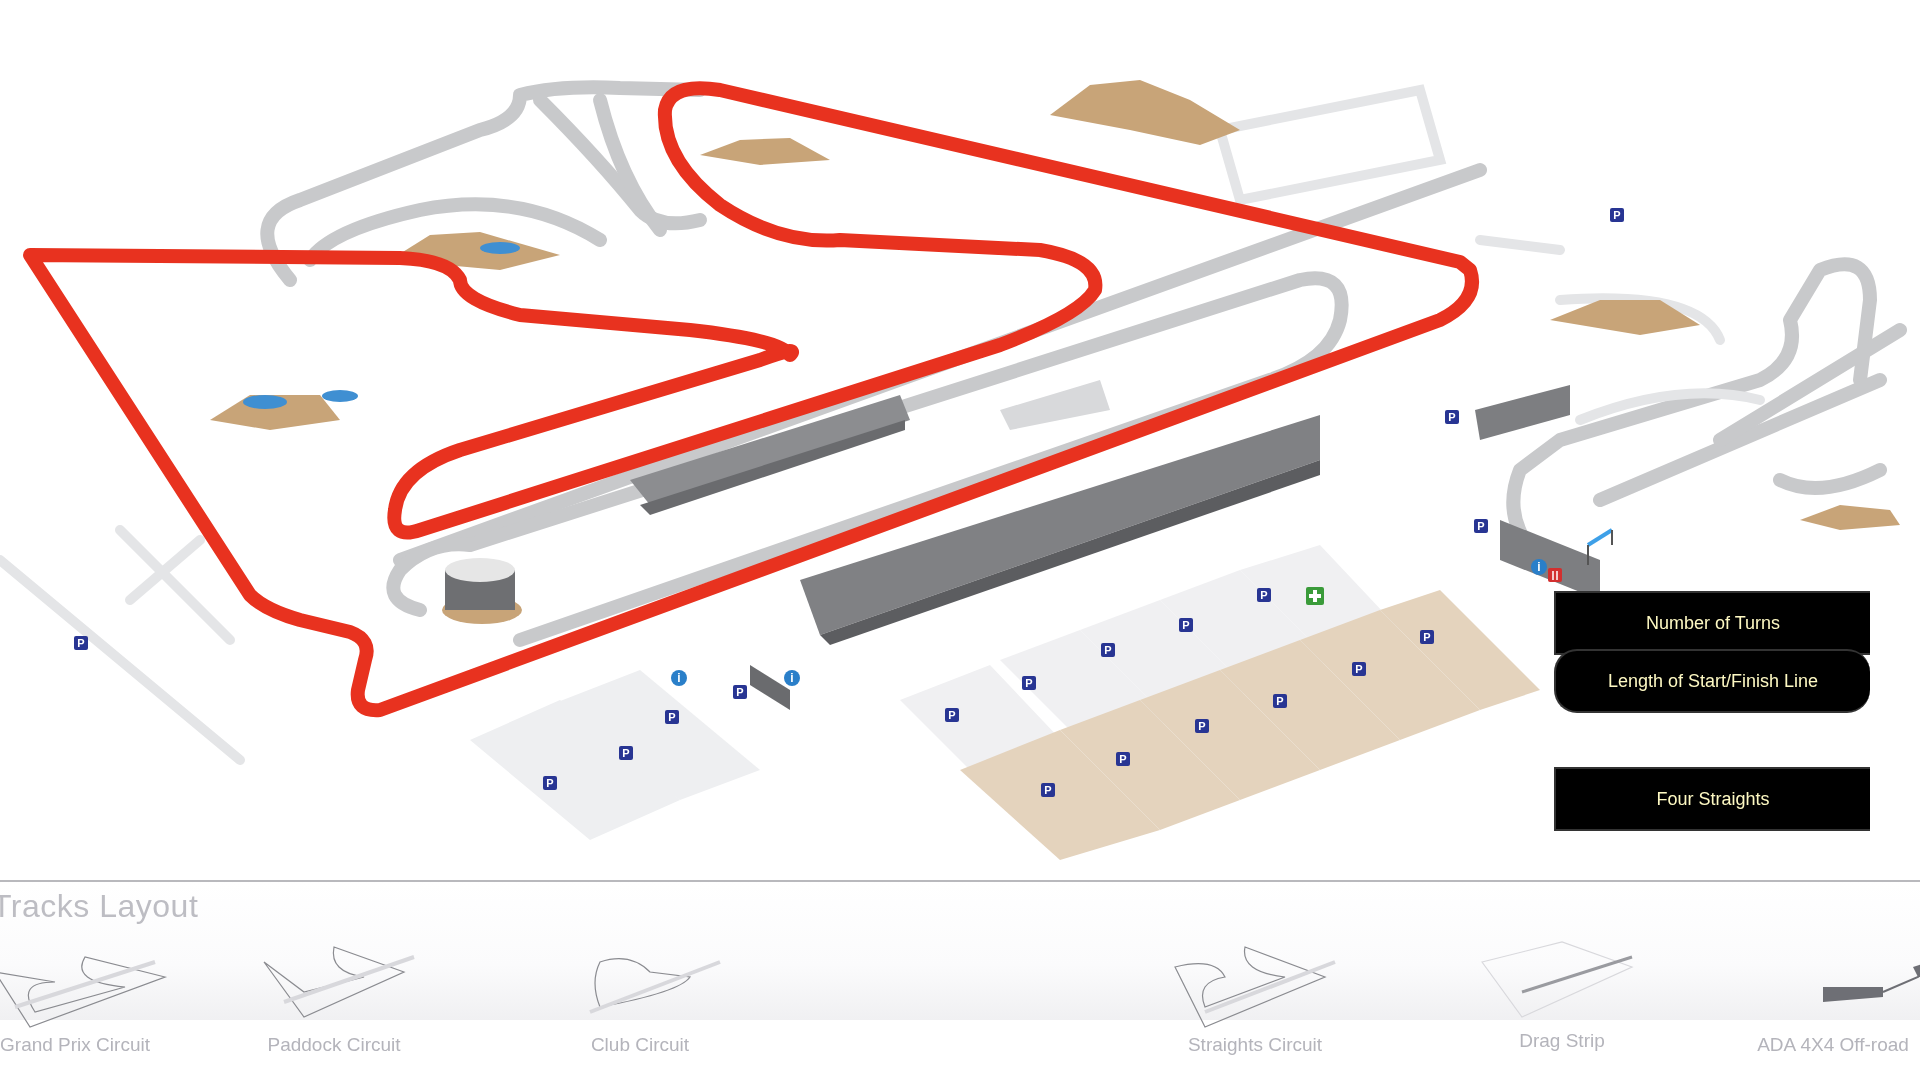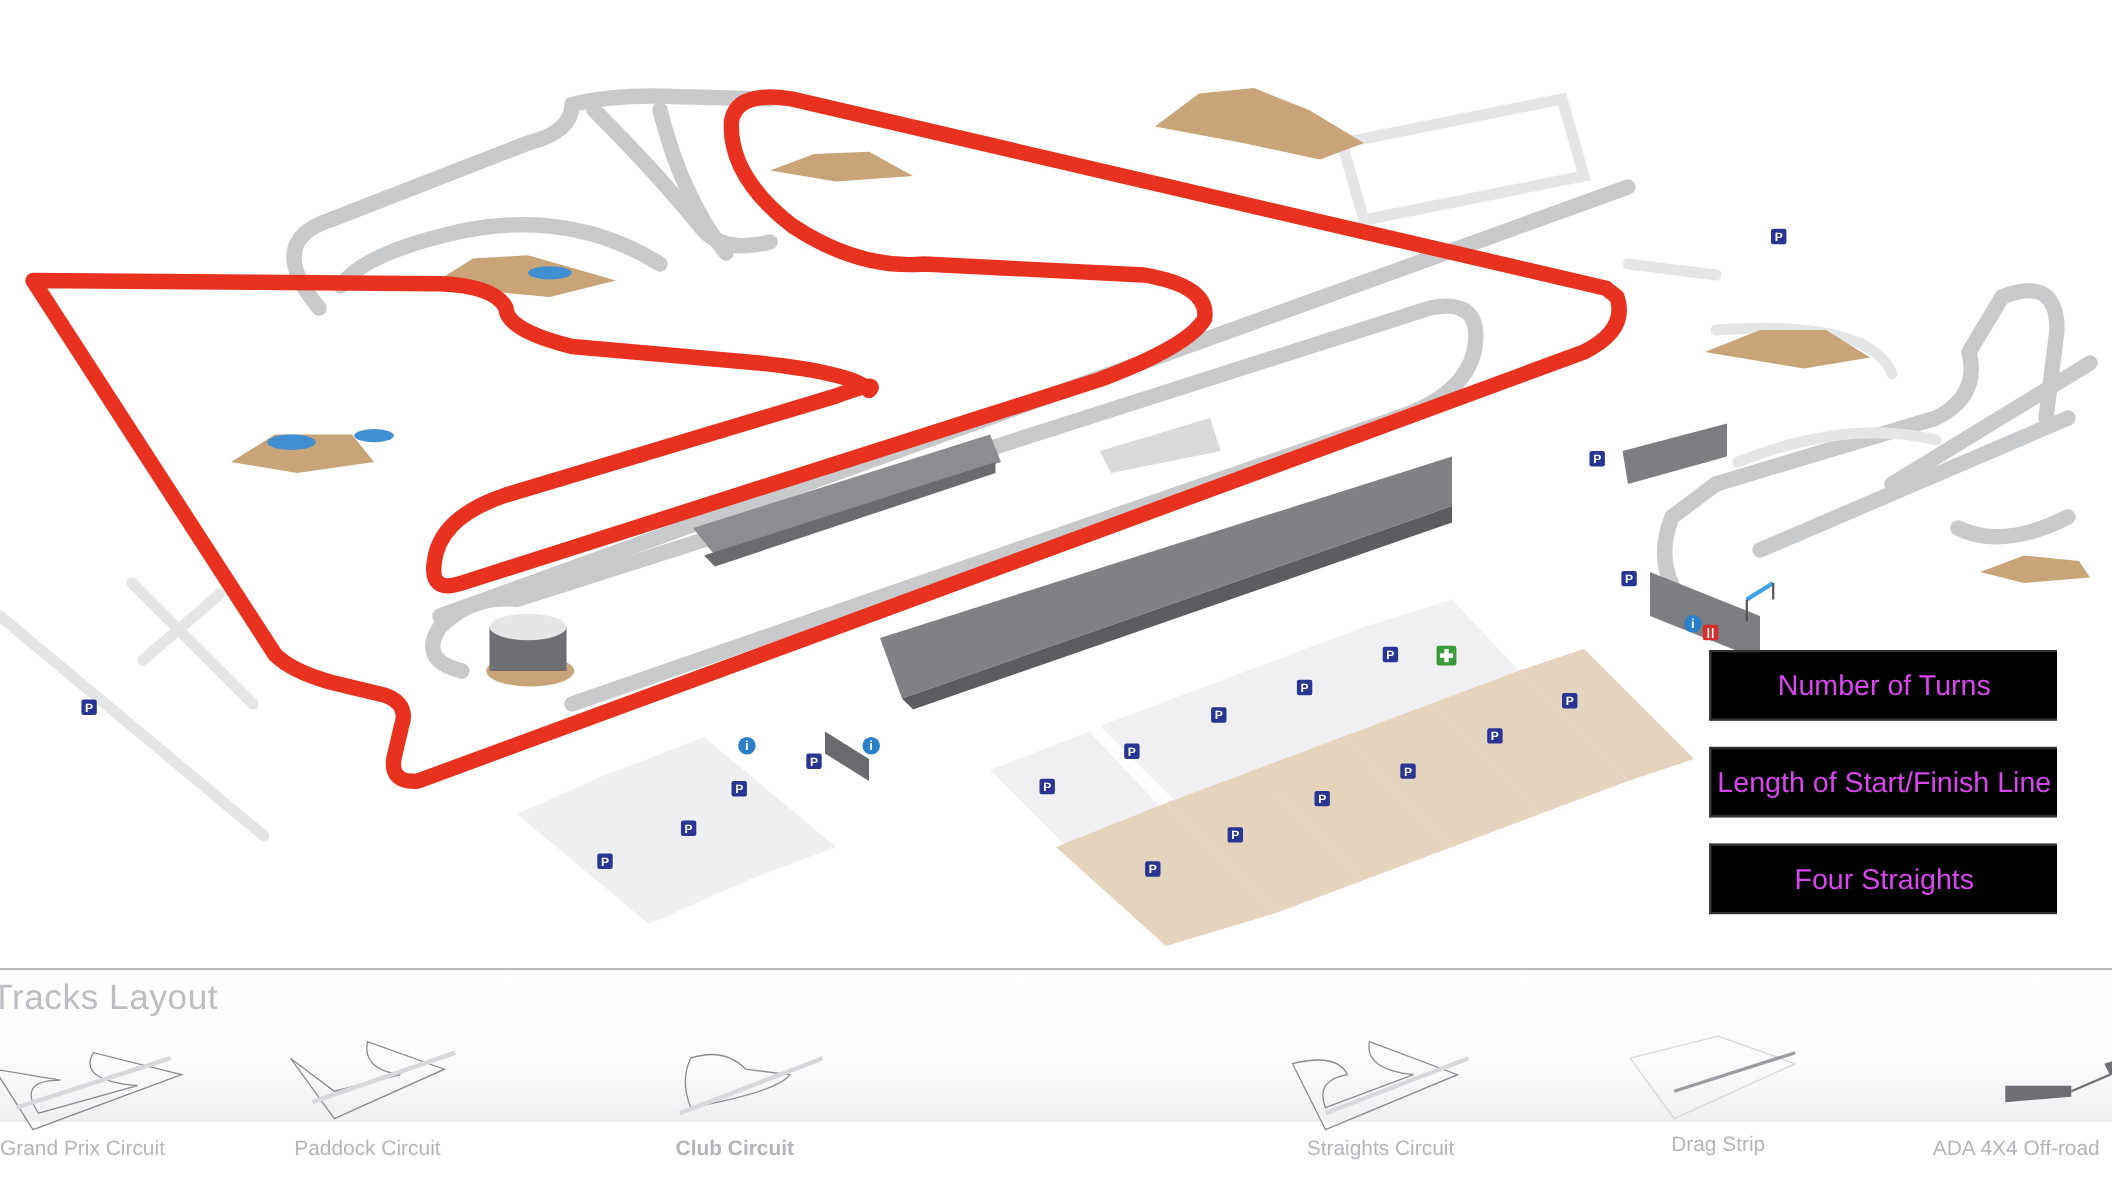--- a/index.html
+++ b/index.html
@@ -1,19 +1,19 @@
 <!DOCTYPE html>
 <html><head>
 <meta charset="utf-8">
 <style>
   html,body{margin:0;padding:0;}
   body{width:1920px;height:1080px;overflow:hidden;background:#ffffff;position:relative;font-family:"Liberation Sans",sans-serif;}
   #map{position:absolute;left:0;top:0;width:1920px;height:880px;}
   #map svg{position:absolute;left:0;top:0;}
-  .info-btn{position:absolute;left:1554px;width:316px;height:64px;background:#000;color:#d946ef;border:2px solid #333;border-right:none;box-sizing:border-box;display:flex;align-items:center;justify-content:center;font-size:26px;cursor:pointer;white-space:nowrap;}
+  .info-btn{position:absolute;left:1554px;width:316px;height:64px;background:#000;color:#fef9c3;border:2px solid #333;border-right:none;box-sizing:border-box;display:flex;align-items:center;justify-content:center;font-size:18px;cursor:pointer;white-space:nowrap;}
   .info-btn span{display:block;}
   #bottom{position:absolute;left:0;top:880px;width:1920px;height:140px;background:linear-gradient(#ffffff 0%,#fbfbfc 60%,#f0f0f2 100%);border-top:2px solid #b9b9bd;box-sizing:border-box;}
   #bottom-title{position:absolute;left:-8px;top:6px;font-size:32px;color:#bdbdc3;letter-spacing:0.5px;}
   .track{position:absolute;top:50px;width:240px;height:140px;cursor:pointer;}
   .track svg{position:absolute;left:20px;top:0;}
   .track .lbl{position:absolute;left:0;width:240px;top:102px;text-align:center;font-size:19px;color:#b4b4bb;}
 </style>
 </head>
 <body>
 
@@ -199,21 +199,21 @@
     <g>
       <rect x="1548" y="568" width="14" height="14" rx="2" fill="#d32f2f"></rect>
       <line x1="1553" y1="571" x2="1553" y2="580" stroke="#fff" stroke-width="1.5"></line>
       <line x1="1557" y1="571" x2="1557" y2="580" stroke="#fff" stroke-width="1.5"></line>
     </g>
   </svg>
 
   <div class="info-btn" style="top:591px;">
     <span>Number of Turns</span>
   </div>
-  <div class="info-btn" style="top:679px;">
+  <div class="info-btn" style="top:649px;border-radius:23px;">
     <span>Length of Start/Finish Line</span>
   </div>
   <div class="info-btn" style="top:767px;">
     <span>Four Straights</span>
   </div>
 </div>
 
 <div id="bottom">
   <div id="bottom-title">Tracks Layout</div>
 
@@ -224,21 +224,21 @@
       </svg>
     <div class="lbl">Grand Prix Circuit</div>
   </div>
   <div class="track" style="left:214px;">
     <svg width="200" height="100" viewBox="0 0 200 100">
         <path d="M30 30 L70 85 L170 40 L100 15 Q95 40 130 45 L70 60 L30 30 Z" fill="none" stroke="#8a8b90" stroke-width="1.2"></path>
         <path d="M50 70 L180 25" stroke="#d8d8dc" stroke-width="4"></path>
       </svg>
     <div class="lbl">Paddock Circuit</div>
   </div>
-  <div class="track" style="left:548px;font-weight:bold;">
+  <div class="track" style="left:520px;">
     <svg width="200" height="100" viewBox="0 0 200 100">
         <path d="M60 30 Q90 20 110 40 L150 45 Q140 60 60 75 Q50 50 60 30 Z" fill="none" stroke="#8a8b90" stroke-width="1.2"></path>
         <path d="M50 80 L180 30" stroke="#d8d8dc" stroke-width="4"></path>
       </svg>
     <div class="lbl">Club Circuit</div>
   </div>
   <div class="track" style="left:1135px;">
     <svg width="200" height="100" viewBox="0 0 200 100">
         <path d="M20 35 L50 95 L170 45 L90 15 Q85 40 130 45 L50 75 Q40 50 70 45 Q60 25 20 35 Z" fill="none" stroke="#8a8b90" stroke-width="1.2"></path>
         <path d="M50 80 L180 30" stroke="#d8d8dc" stroke-width="4"></path>

